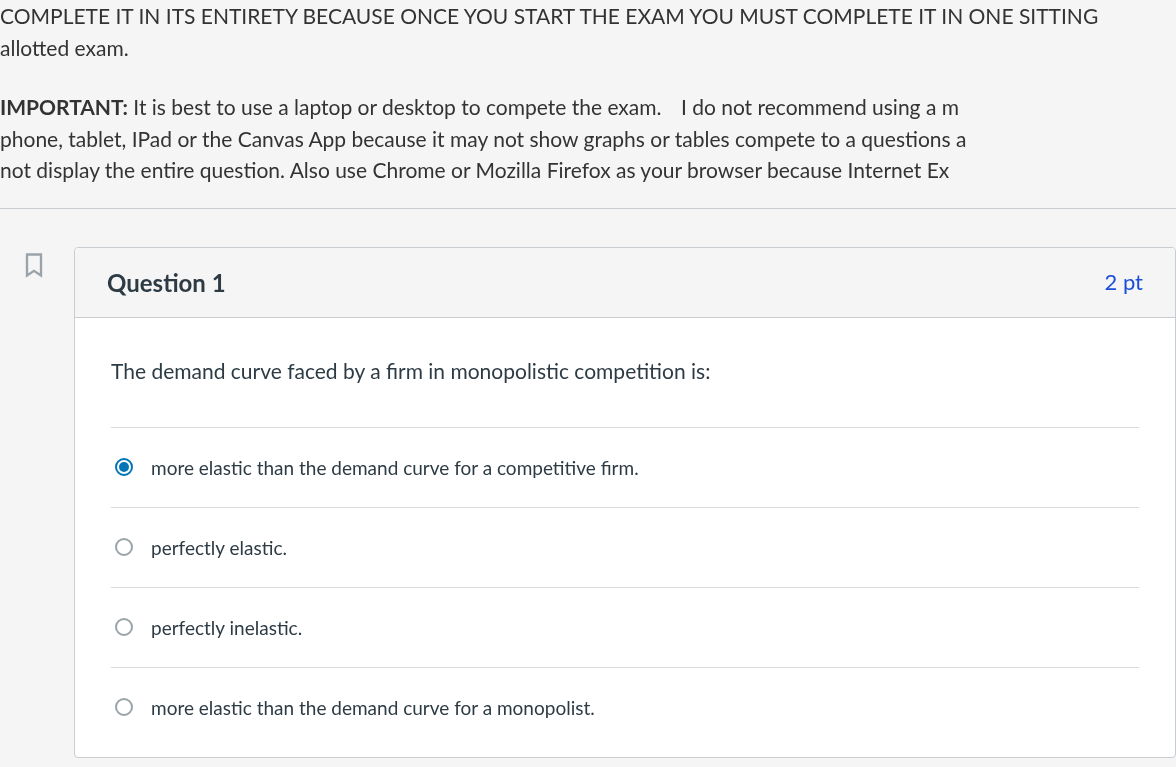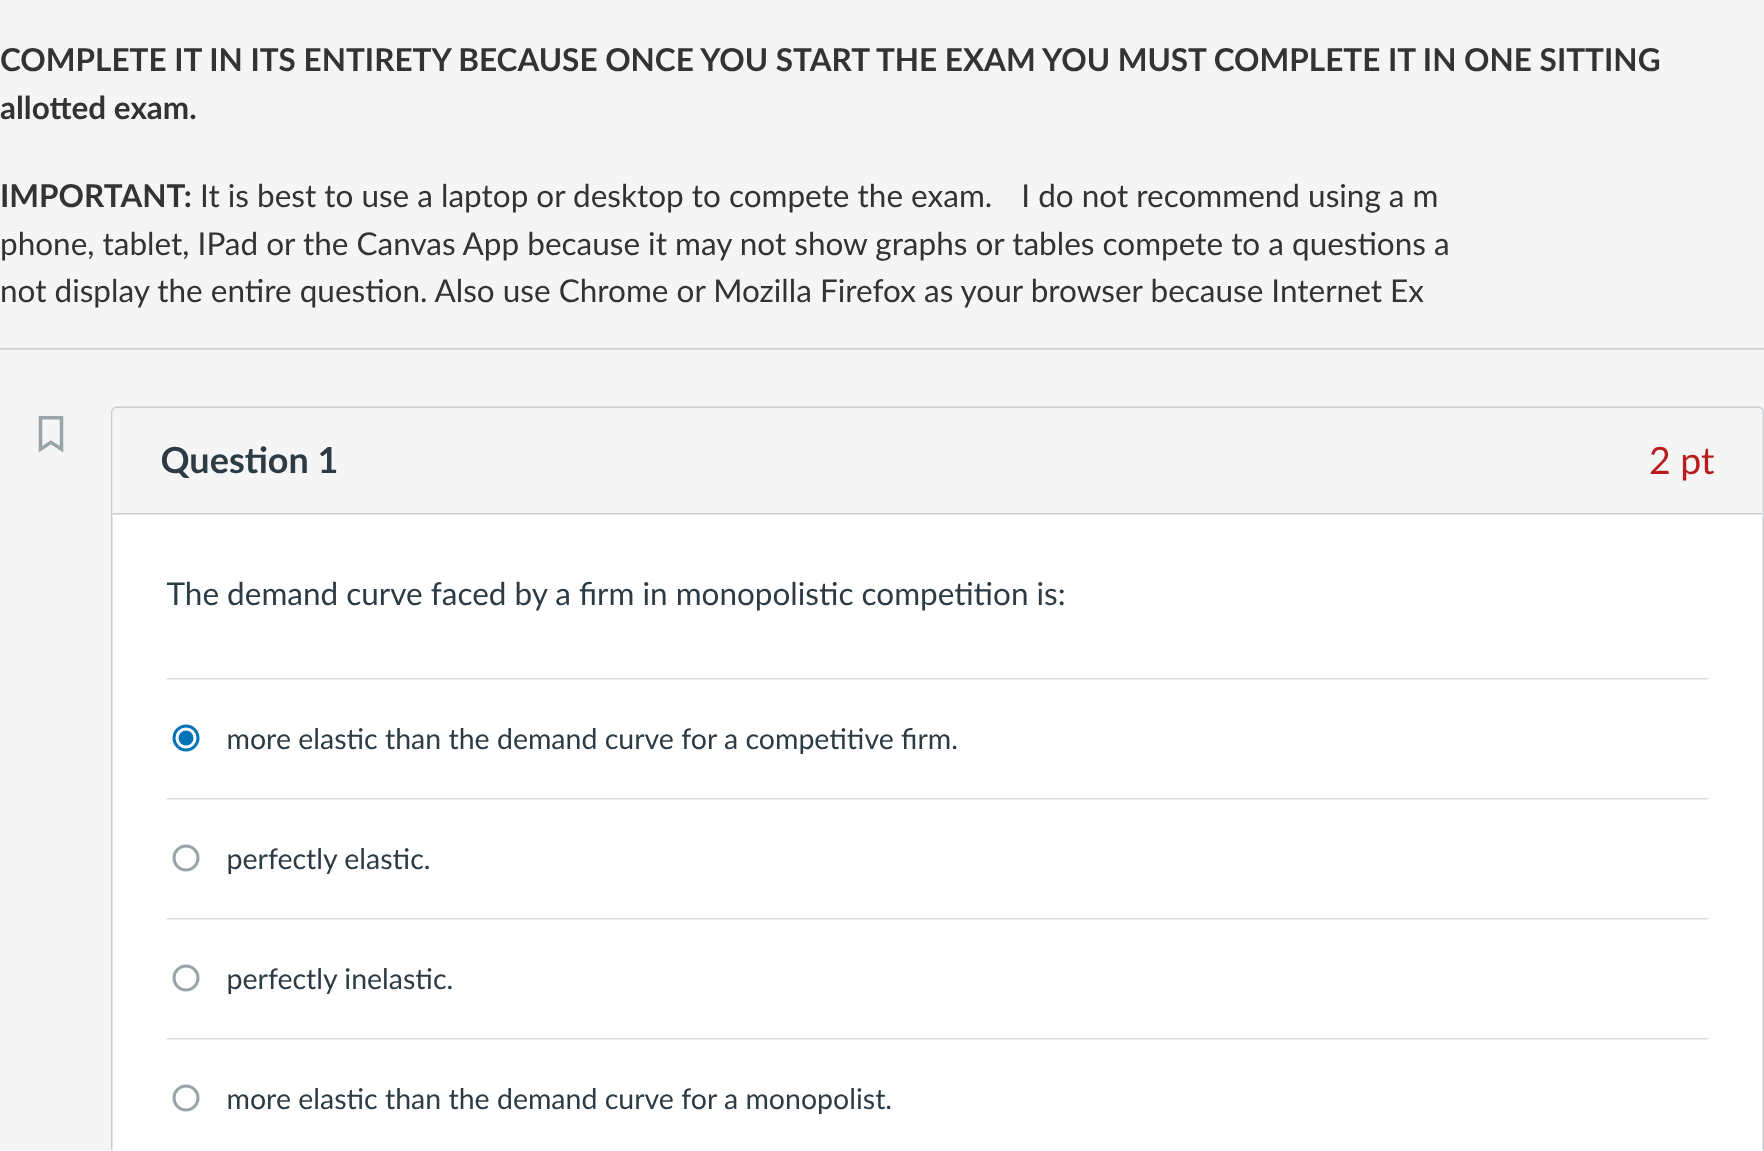--- a/index.html
+++ b/index.html
@@ -12,23 +12,22 @@
     overflow: hidden;
     font-size: 17px;
   }
   .intro {
     padding: 0 12px 22px 0;
     font-size: 21px;
     line-height: 1.5;
     color: #333;
   }
   .intro .line1 {
-    font-weight: 700;
+    font-weight: 400;
     margin-bottom: 28px;
-    margin-top: 24px;
   }
   .intro .para {
     font-weight: 400;
   }
   .intro .bold {
     font-weight: 700;
   }
   .intro .spacer {
     display: inline-block;
     width: 14px;
@@ -64,22 +63,22 @@
     padding: 20px 32px;
     background: #f5f5f5;
     border-bottom: 1px solid #c7cdd1;
   }
   .q-title {
     font-size: 24px;
     font-weight: 700;
     color: #2d3b45;
   }
   .q-points {
-    font-size: 25px;
-    color: #b91c1c;
+    font-size: 22px;
+    color: #1d4ed8;
   }
   .q-body {
     padding: 40px 36px 10px 36px;
   }
   .q-stem {
     font-size: 21px;
     color: #2d3b45;
     margin-bottom: 44px;
   }
   .answers { }

